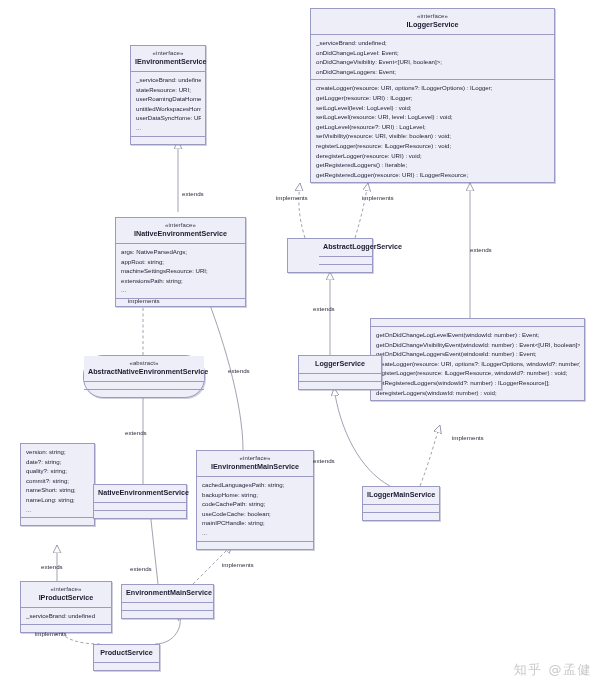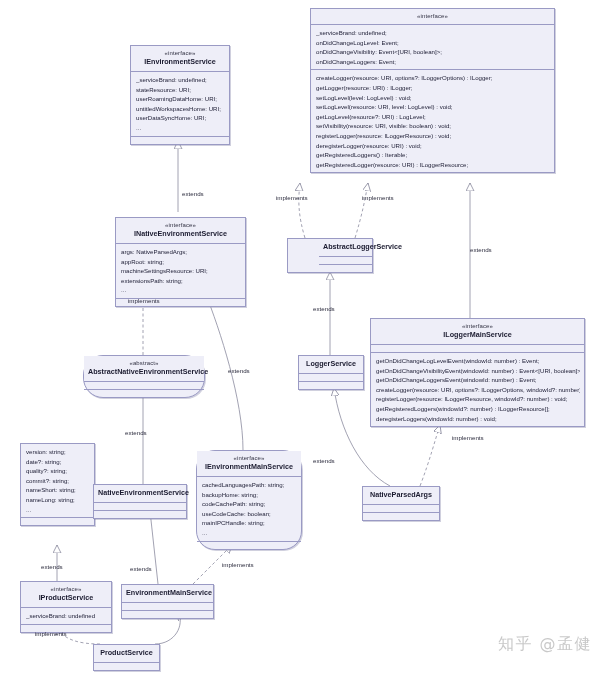--- a/index.html
+++ b/index.html
@@ -77,22 +77,22 @@
     position: absolute;
     font-size: 6.2px;
     line-height: 8px;
     color: #2a2a3c;
     background: transparent;
     white-space: nowrap;
   }
   .watermark {
     position: absolute;
     right: 8px;
-    bottom: 24px;
-    font-size: 16px;
+    bottom: 0;
+    font-size: 13px;
     color: #c9c9c9;
     letter-spacing: 1.5px;
     font-family: "DejaVu Sans", sans-serif;
   }
 </style>
 </head>
 <body>
 
 <div id="canvas">
 
@@ -128,39 +128,40 @@
       <path d="M470,318 L470,183" marker-end="url(#hollow-tri)"></path>
 
       <path d="M330,355 L330,272" marker-end="url(#hollow-tri)"></path>
 
       <path d="M390,486 C360,470 340,430 334,388" marker-end="url(#hollow-tri)"></path>
 
       <path d="M420,486 C430,460 435,440 440,425" stroke-dasharray="3,2.5" marker-end="url(#hollow-tri)"></path>
     </g>
   </svg>
 
-  <div class="node" style="left:130px; top:45px; width:100px;">
+  <div class="node" style="left:130px; top:45px; width:76px;">
     <div class="hdr">
       <span class="stereo">«interface»</span>
       <span class="cname">IEnvironmentService</span>
     </div>
     <div class="attrs">
       <div class="row">_serviceBrand: undefined;</div>
       <div class="row">stateResource: URI;</div>
       <div class="row">userRoamingDataHome: URI;</div>
       <div class="row">untitledWorkspacesHome: URI;</div>
       <div class="row">userDataSyncHome: URI;</div>
       <div class="row">...</div>
     </div>
     <div class="empty-compartment"></div>
   </div>
 
   <div class="node" style="left:310px; top:8px; width:245px;">
     <div class="hdr">
       <span class="stereo">«interface»</span>
+      <span class="cname">ILoggerService</span>
     </div>
     <div class="attrs">
       <div class="row">_serviceBrand: undefined;</div>
       <div class="row">onDidChangeLogLevel: Event;</div>
       <div class="row">onDidChangeVisibility: Event&lt;[URI, boolean]&gt;;</div>
       <div class="row">onDidChangeLoggers: Event;</div>
     </div>
     <div class="attrs">
       <div class="row">createLogger(resource: URI, options?: ILoggerOptions) : ILogger;</div>
       <div class="row">getLogger(resource: URI) : ILogger;</div>
@@ -192,24 +193,20 @@
 
   <div class="node simple" style="left:287px; top:238px; width:86px;padding-left:31px;">
     <div class="hdr">
       <span class="cname">AbstractLoggerService</span>
     </div>
     <div class="empty-compartment"></div>
     <div class="empty-compartment"></div>
   </div>
 
   <div class="node" style="left:370px; top:318px; width:215px;">
-    <div class="hdr">
-      <span class="stereo">«interface»</span>
-      <span class="cname">ILoggerMainService</span>
-    </div>
     <div class="empty-compartment"></div>
     <div class="attrs">
       <div class="row">getOnDidChangeLogLevelEvent(windowId: number) : Event;</div>
       <div class="row">getOnDidChangeVisibilityEvent(windowId: number) : Event&lt;[URI, boolean]&gt;;</div>
       <div class="row">getOnDidChangeLoggersEvent(windowId: number) : Event;</div>
       <div class="row">createLogger(resource: URI, options?: ILoggerOptions, windowId?: number) : ILogger;</div>
       <div class="row">registerLogger(resource: ILoggerResource, windowId?: number) : void;</div>
       <div class="row">getRegisteredLoggers(windowId?: number) : ILoggerResource[];</div>
       <div class="row">deregisterLoggers(windowId: number) : void;</div>
     </div>
@@ -217,21 +214,21 @@
 
   <div class="node" style="left:83px; top:355px; width:122px;border-radius:20px;">
     <div class="hdr">
       <span class="stereo">«abstract»</span>
       <span class="cname">AbstractNativeEnvironmentService</span>
     </div>
     <div class="empty-compartment"></div>
     <div class="empty-compartment"></div>
   </div>
 
-  <div class="node simple" style="left:298px; top:355px; width:66px;">
+  <div class="node simple" style="left:298px; top:355px; width:84px;">
     <div class="hdr">
       <span class="cname">LoggerService</span>
     </div>
     <div class="empty-compartment"></div>
     <div class="empty-compartment"></div>
   </div>
 
   <div class="node" style="left:20px; top:443px; width:75px;">
     <div class="attrs">
       <div class="row">version: string;</div>
@@ -246,39 +243,39 @@
   </div>
 
   <div class="node simple" style="left:93px; top:484px; width:94px;">
     <div class="hdr">
       <span class="cname">NativeEnvironmentService</span>
     </div>
     <div class="empty-compartment"></div>
     <div class="empty-compartment"></div>
   </div>
 
-  <div class="node" style="left:196px; top:450px; width:106px;border-radius:19px;">
+  <div class="node" style="left:196px; top:450px; width:118px;">
     <div class="hdr">
       <span class="stereo">«interface»</span>
       <span class="cname">IEnvironmentMainService</span>
     </div>
     <div class="attrs">
       <div class="row">cachedLanguagesPath: string;</div>
       <div class="row">backupHome: string;</div>
       <div class="row">codeCachePath: string;</div>
       <div class="row">useCodeCache: boolean;</div>
       <div class="row">mainIPCHandle: string;</div>
       <div class="row">...</div>
     </div>
     <div class="empty-compartment"></div>
   </div>
 
   <div class="node simple" style="left:362px; top:486px; width:78px;">
     <div class="hdr">
-      <span class="cname">NativeParsedArgs</span>
+      <span class="cname">ILoggerMainService</span>
     </div>
     <div class="empty-compartment"></div>
     <div class="empty-compartment"></div>
   </div>
 
   <div class="node" style="left:20px; top:581px; width:92px;">
     <div class="hdr">
       <span class="stereo">«interface»</span>
       <span class="cname">IProductService</span>
     </div>

